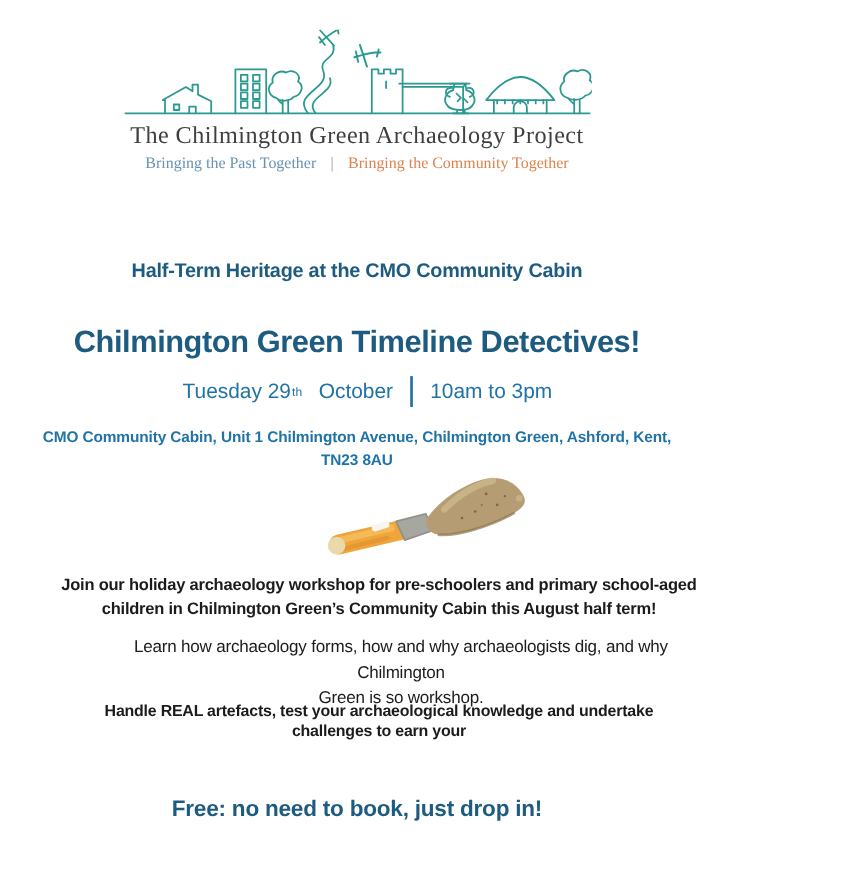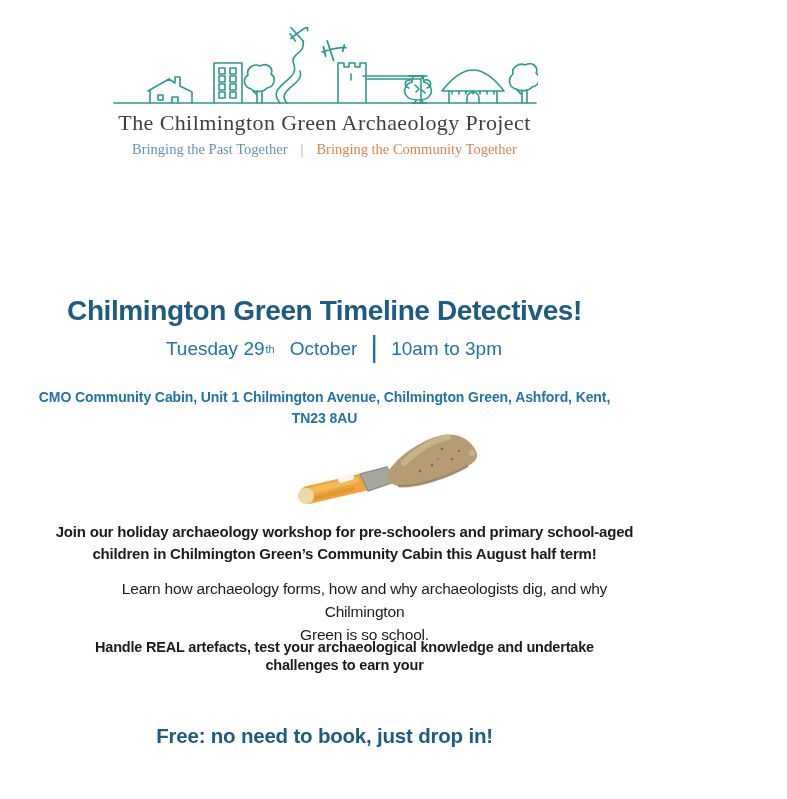--- a/index.html
+++ b/index.html
@@ -35,21 +35,21 @@
     top:236px;
     font-size:18px;font-weight:700;letter-spacing:-.2px;
     color:var(--heading-blue,#1d5c80);
   }
   .event-title{
     top:287px;margin:8px;
     font-size:28px;font-weight:700;letter-spacing:-.4px;
     color:var(--heading-blue,#1d5c80);
   }
   .dateline{
-    top:332px;height:34px;
+    top:340px;height:34px;
     display:flex;align-items:center;justify-content:center;
     font-size:19px;color:var(--info-blue,#2173a6);padding-left:19px;
   }
   .dateline sup{font-size:11px;vertical-align:super;line-height:0;margin-left:1px;}
   .dateline .month{margin-left:15px;}
   .dateline .bar{font-size:30px;font-weight:400;line-height:1;margin:0 13px;transform:translateY(-2px);}
   .address{
     top:387px;
     font-size:14px;font-weight:600;line-height:21px;letter-spacing:-.1px;
     color:var(--info-blue,#2173a6);
@@ -128,20 +128,21 @@
       </g>
     </g>
   </svg>
 
   <div class="abs logo-title">The Chilmington Green Archaeology Project</div>
 
   <div class="abs tagline">
     <span class="past">Bringing the Past Together</span><span class="sep">|</span><span class="community">Bringing the Community Together</span>
   </div>
 
+  <div class="abs subtitle">Half-Term Heritage at the CMO Community Cabin</div>
 
   <h1 class="abs event-title">Chilmington Green Timeline Detectives!</h1>
 
   <div class="abs dateline">
     <span>Tuesday 29</span>
       <sup>th</sup>
       <span class="month">October</span>
     <span class="bar">|</span>
     <span>10am to 3pm</span>
   </div>
@@ -176,21 +177,21 @@
     </g>
   </svg>
 
   <div class="abs para p-intro">
     <div>Join our holiday archaeology workshop for pre-schoolers and primary school-aged</div>
     <div>children in Chilmington Green’s Community Cabin this August half term!</div>
   </div>
 
   <div class="abs para p-details">
     <div>Learn how archaeology forms, how and why archaeologists dig, and why Chilmington</div>
-    <div>Green is so school.</div>
+    <div>Green is so workshop.</div>
   </div>
 
   <div class="abs para p-activities">
     <div>Handle REAL artefacts, test your archaeological knowledge and undertake</div>
     <div>challenges to earn your</div>
   </div>
 
 
   <div class="abs free">Free: no need to book, just drop in!</div>
 

